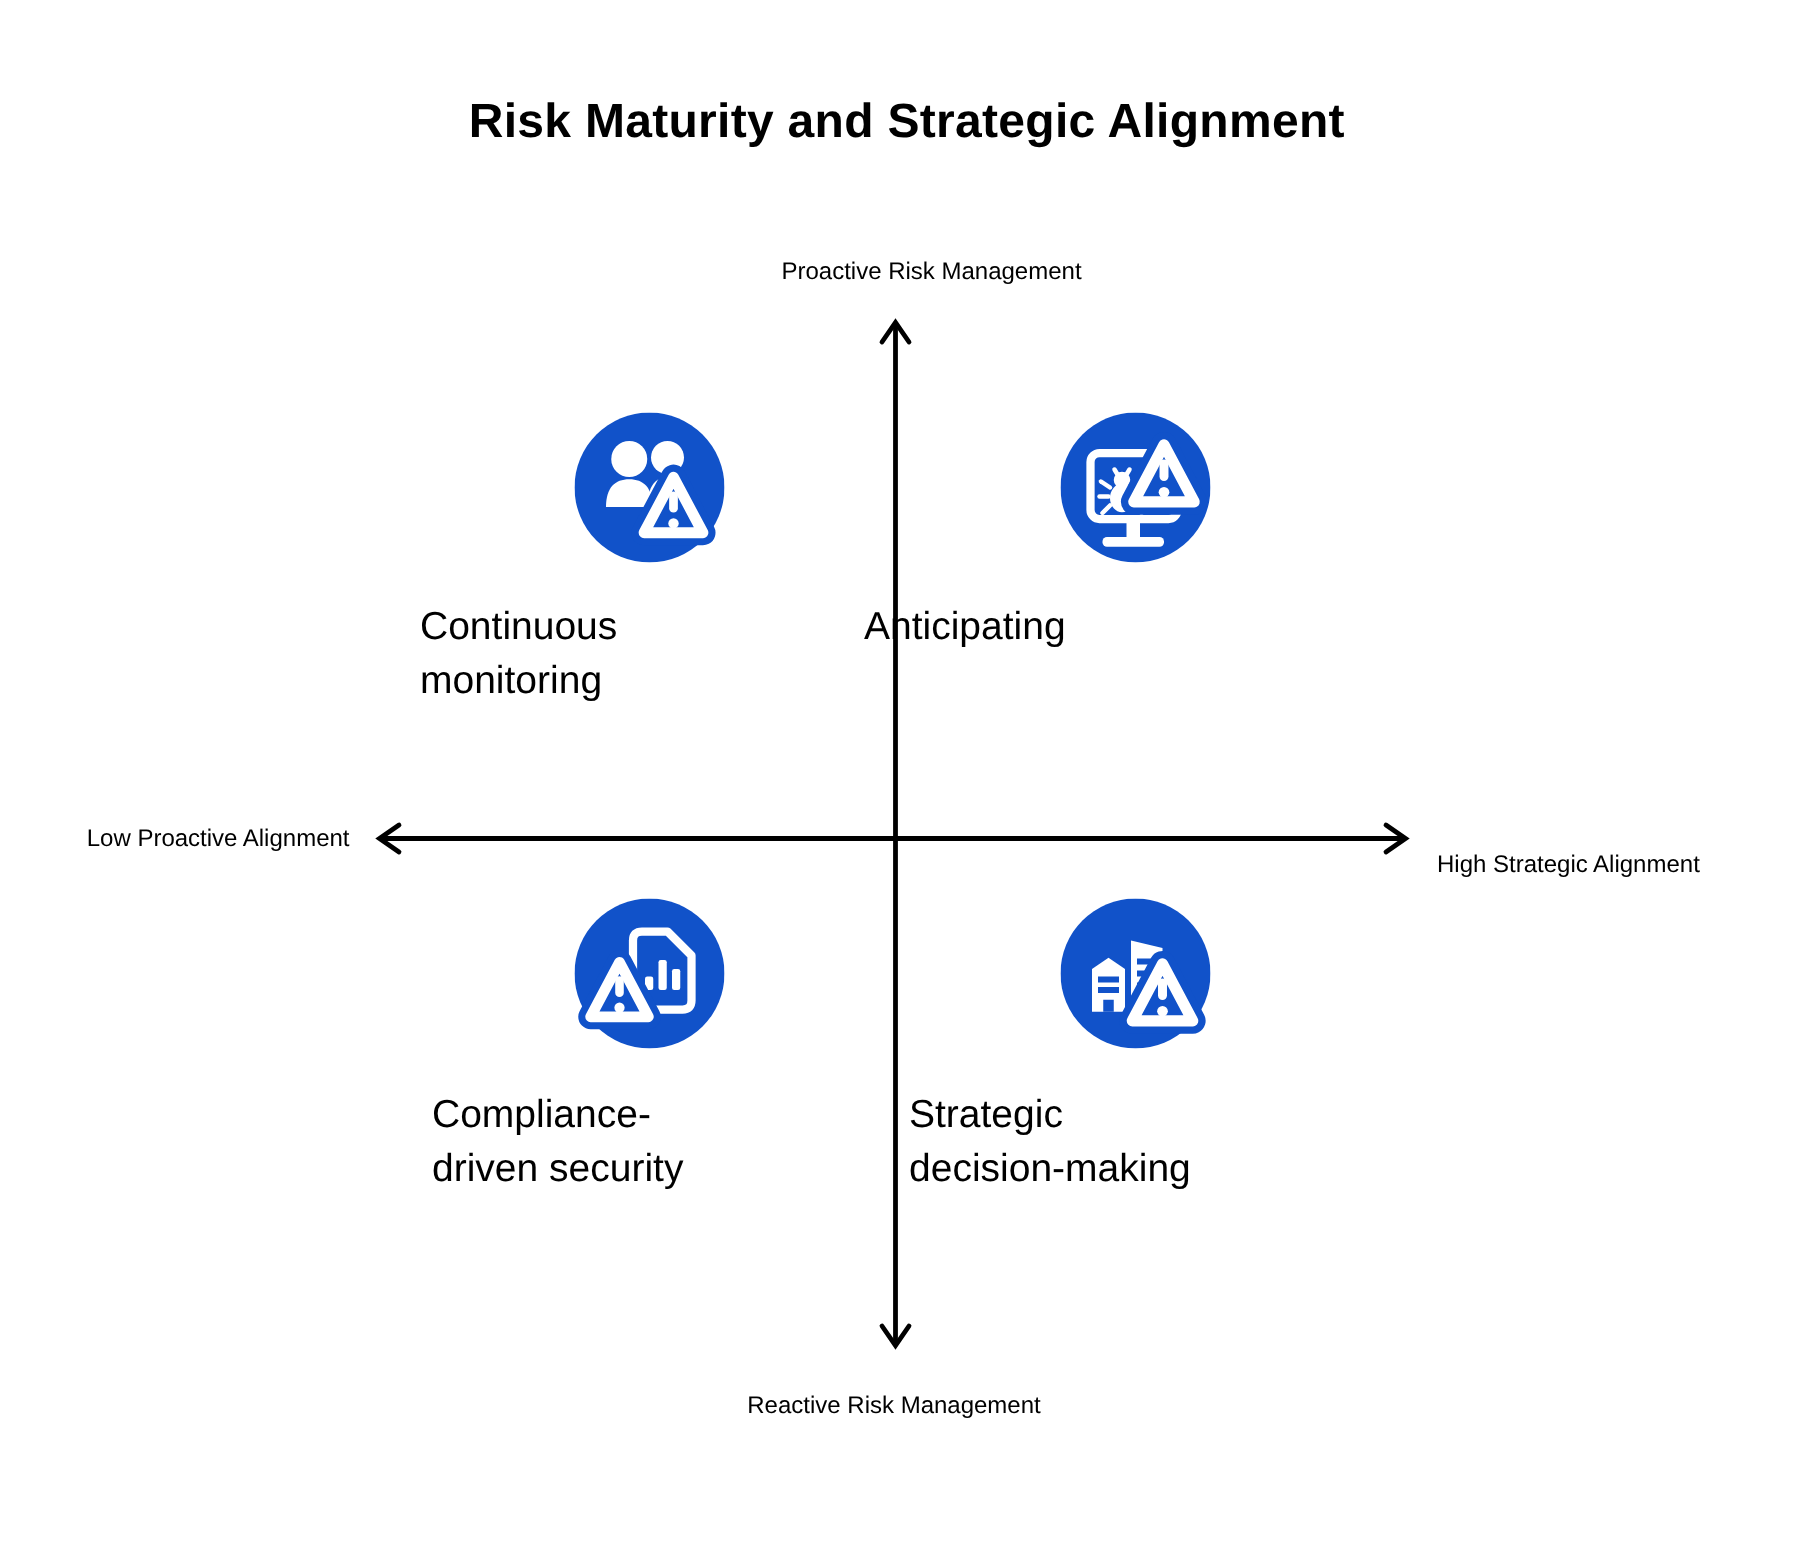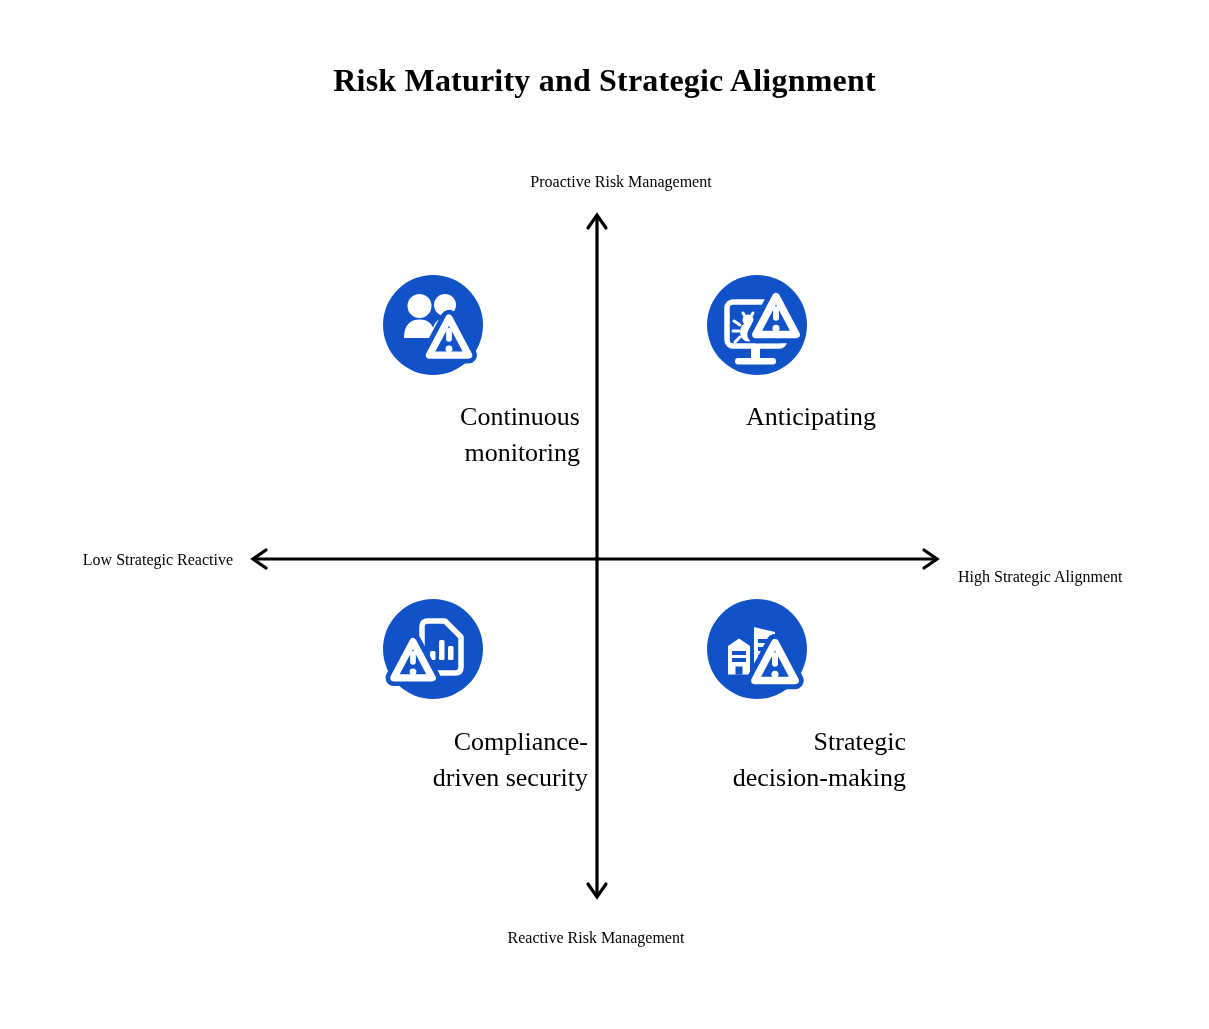--- a/index.html
+++ b/index.html
@@ -1,32 +1,32 @@
 <!DOCTYPE html>
 <html><head>
 <meta charset="utf-8">
 <style>
   html,body{margin:0;padding:0;background:#ffffff;}
   .canvas{
     position:relative;width:1209px;height:1029px;background:#ffffff;overflow:hidden;
-    font-family:Liberation Serif, serif;color:#000;
+    font-family:Liberation Sans, sans-serif;color:#000;
   }
   .title{
     position:absolute;left:0;top:62px;width:1209px;text-align:center;
     font-size:32px;font-weight:bold;letter-spacing:.2px;
   }
   .axis-svg{position:absolute;left:0;top:0;}
   .axis-label{position:absolute;font-size:16px;line-height:19px;white-space:nowrap;}
   .axis-label.top{left:0;width:1194px;text-align:center;top:172px;padding-left:24px;}
   .axis-label.bottom{left:0;width:1192px;text-align:center;top:928px;}
   .axis-label.left{left:0;width:233px;text-align:right;top:550px;}
   .axis-label.right{left:958px;top:550px;margin-top:17px;}
   .q-icon{position:absolute;width:100px;height:100px;}
   .q-label{
-    position:absolute;width:300px;text-align:right;
+    position:absolute;width:300px;text-align:left;
     font-size:26px;line-height:36px;
   }
   .q1-icon{left:383px;top:275px;}
   .q2-icon{left:707px;top:275px;}
   .q3-icon{left:383px;top:599px;}
   .q4-icon{left:707px;top:599px;}
   .q1-label{left:280px;top:399px;}
   .q2-label{left:576px;top:399px;}
   .q3-label{left:288px;top:724px;}
   .q4-label{left:606px;top:724px;}
@@ -44,21 +44,21 @@
       <line x1="254" y1="559" x2="936" y2="559"></line>
       <path d="M588,228 L597,215 L606,228"></path>
       <path d="M588,884 L597,897 L606,884"></path>
       <path d="M266,550 L253,559 L266,568"></path>
       <path d="M924,550 L937,559 L924,568"></path>
     </g>
   </svg>
 
   <div class="axis-label top">Proactive Risk Management</div>
   <div class="axis-label bottom">Reactive Risk Management</div>
-  <div class="axis-label left">Low Strategic Reactive</div>
+  <div class="axis-label left">Low Proactive Alignment</div>
   <div class="axis-label right">High Strategic Alignment</div>
 
   <svg width="0" height="0" style="position:absolute">
     <defs>
       <g id="warn-triangle">
         <path d="M0,-19.5 L17.5,13.5 L-17.5,13.5 Z" fill="#1152C9" stroke="#1152C9" stroke-width="15" stroke-linejoin="round"></path>
         <path d="M0,-19.5 L17.5,13.5 L-17.5,13.5 Z" fill="#1152C9" stroke="#ffffff" stroke-width="6.5" stroke-linejoin="round"></path>
         <rect x="-2.6" y="-11" width="5.2" height="12.5" rx="2.6" fill="#ffffff"></rect>
         <circle cx="0" cy="8" r="3.1" fill="#ffffff"></circle>
       </g>

